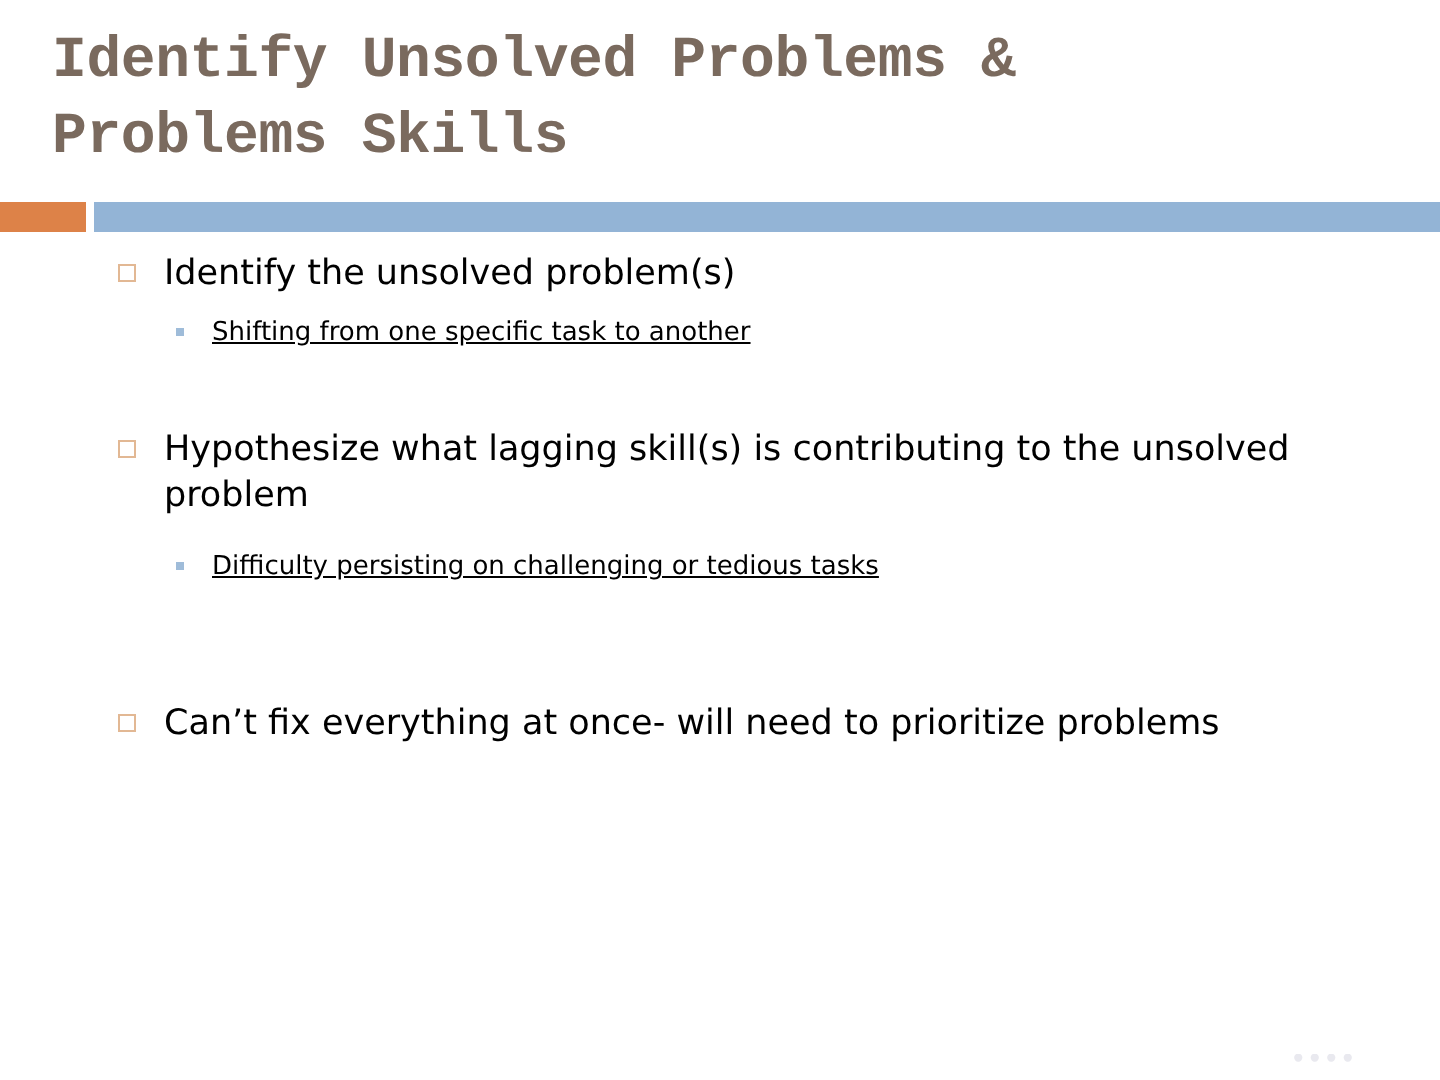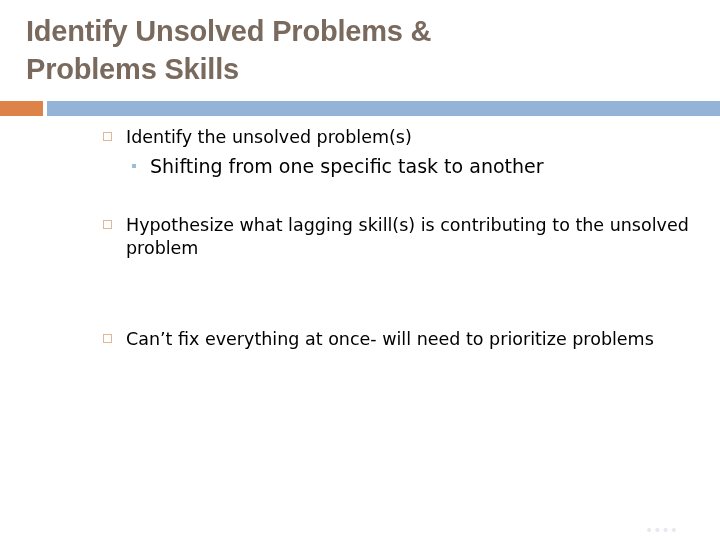--- a/index.html
+++ b/index.html
@@ -19,21 +19,21 @@
   }
 
   
   #title-block {
     position: absolute;
     left: 26px;
     top: 12px;
     width: 660px;
   }
   .title-line {
-    font-family: Liberation Sans, sans-serif;
+    font-family: Liberation Mono, monospace;
     font-weight: bold;
     font-size: 29px;
     line-height: 38px;
     letter-spacing: -0.2px;
     color: #7a6a5e;
     white-space: nowrap;
   }
 
   
   #title-rule-orange {
@@ -53,21 +53,20 @@
     background: #93b4d6;
   }
 
   
   #body-block {
     position: absolute;
     left: 0px;
     top: 126px;
     width: 672px;
     height: 414px;
-    padding-left: 44px;
   }
 
   .group { position: relative; }
 
   
   .l1 {
     position: relative;
     padding-left: 82px;
     font-family: "DejaVu Sans", sans-serif;
     font-size: 17.5px;
@@ -83,23 +82,24 @@
     box-sizing: border-box;
     border: 1.4px solid #e2b894;
     background: transparent;
   }
 
   
   .l2 {
     position: relative;
     padding-left: 106px;
     font-family: "DejaVu Sans", sans-serif;
-    font-size: 19px;
+    font-size: 13px;
     line-height: 23px;
     color: #000000;
+    text-decoration: underline;
   }
   .l2 .marker {
     position: absolute;
     left: 88px;
     top: 9px;
     width: 4px;
     height: 4px;
     background: #9fbcd9;
   }
 
@@ -152,20 +152,24 @@
 
     <div class="sp-30"></div>
 
     <div class="group">
       <div class="l1">
         <span class="marker"></span>
         <span>Hypothesize what lagging skill(s) is contributing to the unsolved problem</span>
       </div>
       <div class="sp-6"></div>
       <div class="sp-6"></div>
+      <div class="l2">
+        <span class="marker"></span>
+        <span>Difficulty persisting on challenging or tedious tasks</span>
+      </div>
     </div>
 
     <div class="sp-30"></div>
 
 
     <div class="sp-26"></div>
 
     <div class="group">
       <div class="l1">
         <span class="marker"></span>

